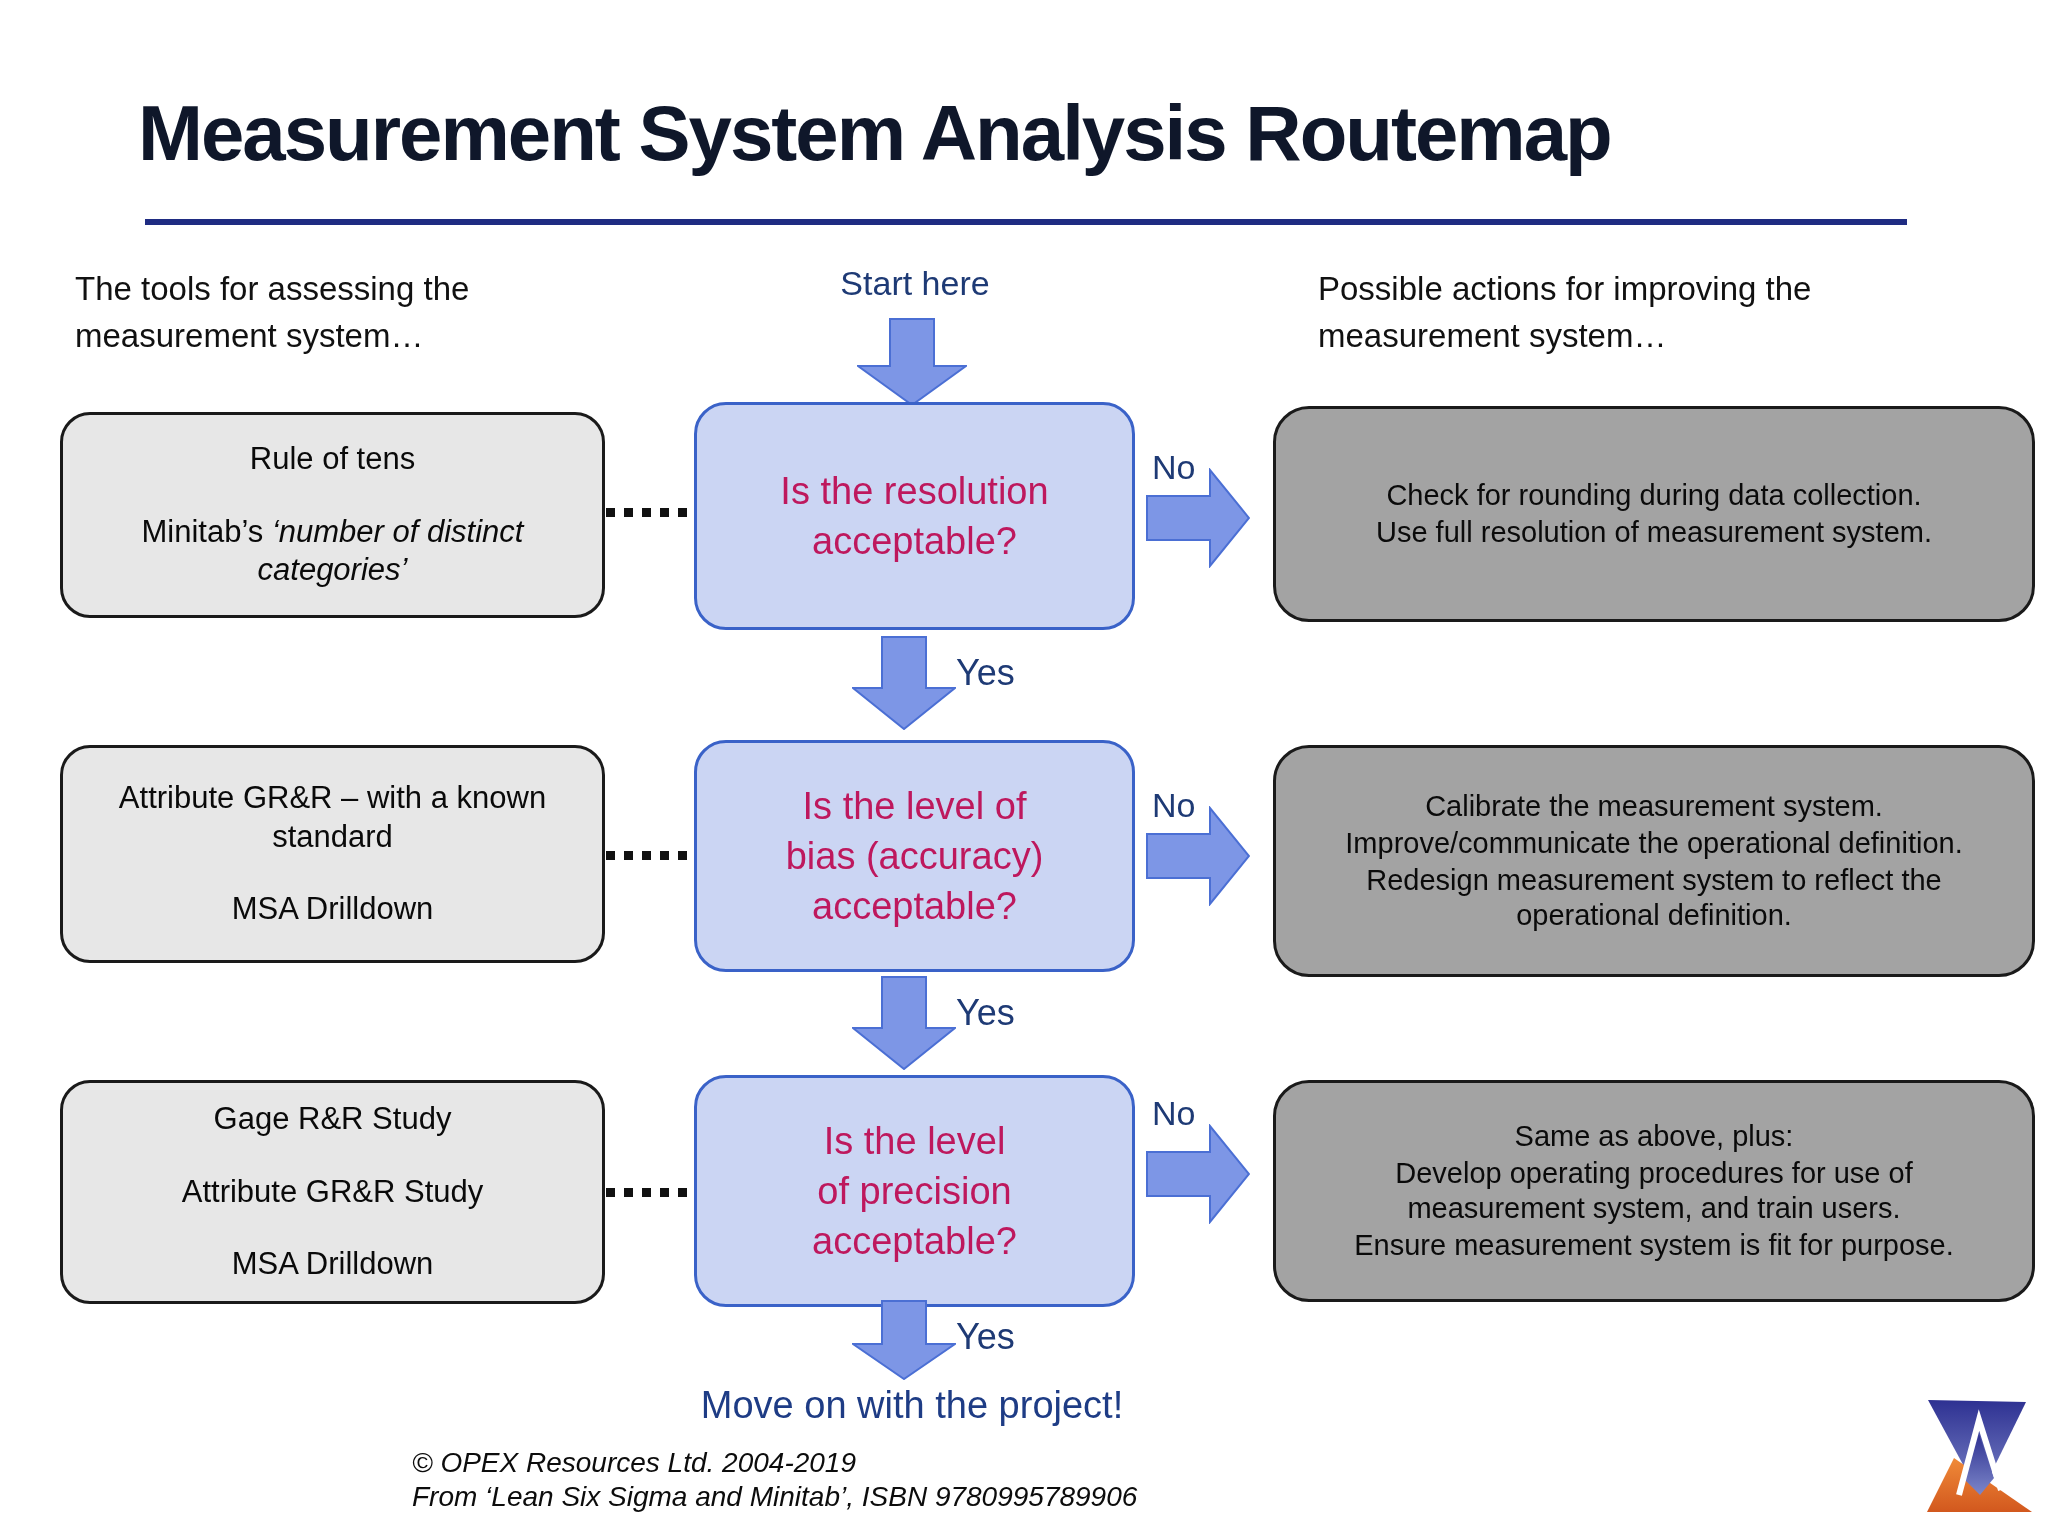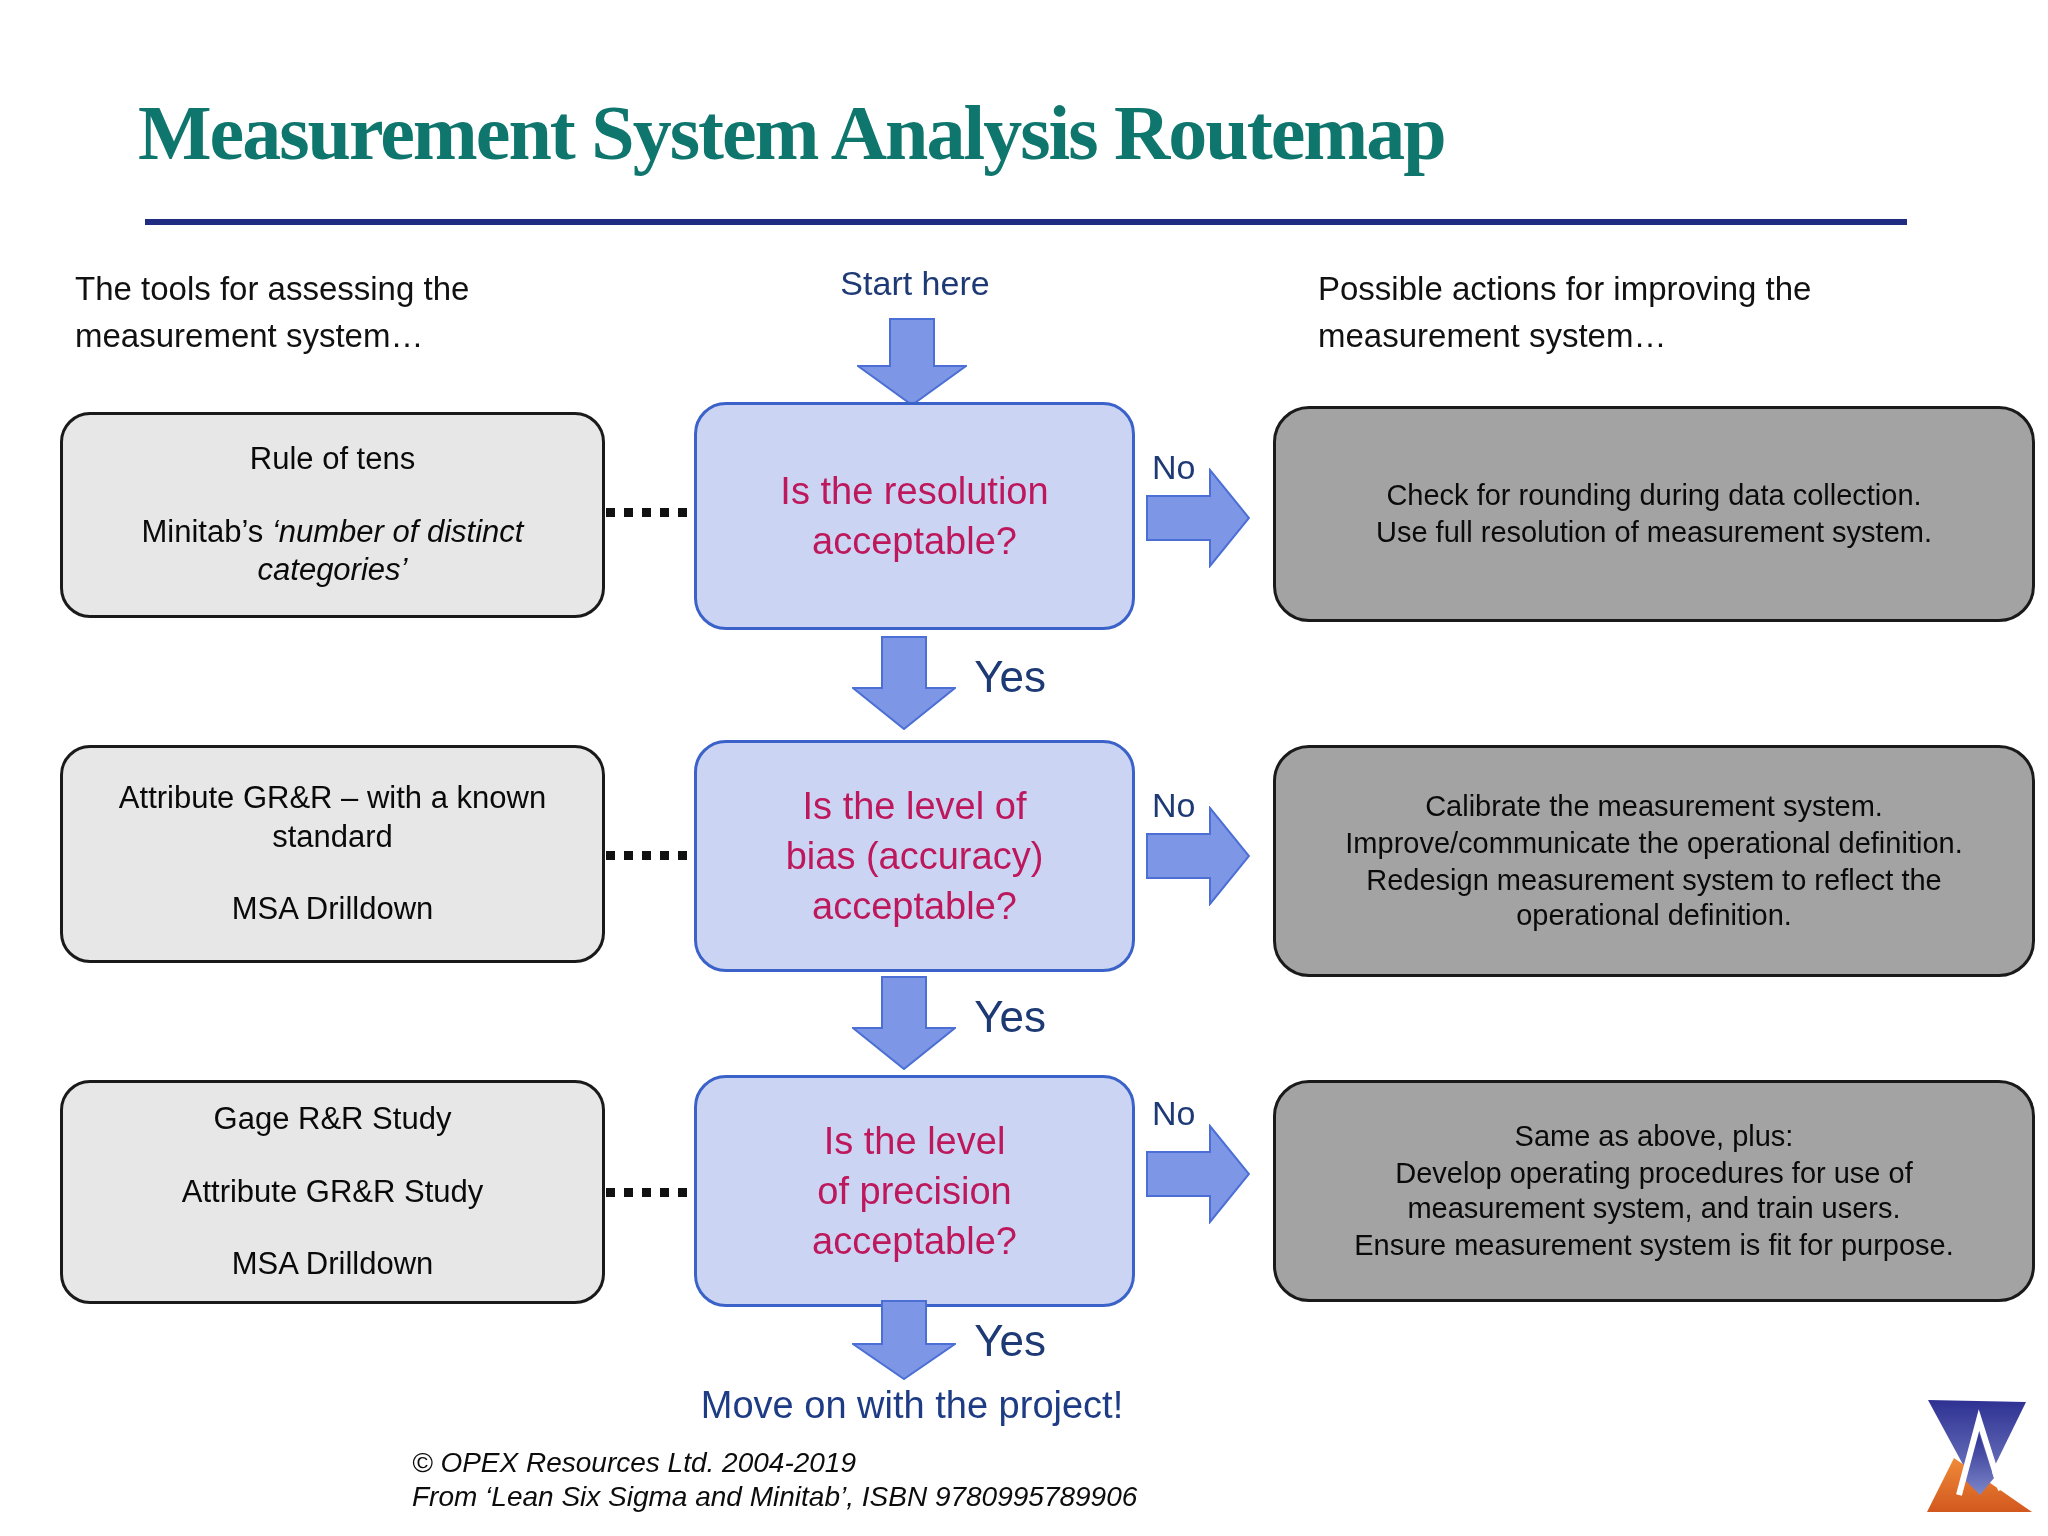--- a/index.html
+++ b/index.html
@@ -5,23 +5,22 @@
   html,body{margin:0;padding:0;}
   body{
     width:2048px;height:1536px;background:#ffffff;position:relative;overflow:hidden;
     font-family:"Liberation Sans",sans-serif;color:#0a0a0a;
   }
   .abs{position:absolute;}
 
   
   .title{
     left:138px;top:88px;width:1800px;
-    font-size:78px;font-weight:800;letter-spacing:-2px;color:#0f766e;
+    font-size:78px;font-weight:800;letter-spacing:-2px;color:#0f172a;
     white-space:nowrap;
-    font-family:Liberation Serif, serif;
   }
   .title-rule{left:145px;top:219px;width:1762px;height:6px;background:#1f2c82;}
 
   
   .col-hdr{font-size:33px;line-height:1.42;color:#111;}
   .hdr-left{left:75px;top:266px;width:540px;}
   .hdr-right{left:1318px;top:266px;width:660px;}
   .start-label{left:770px;top:264px;width:290px;text-align:center;
     font-size:34px;color:#1e3a75;}
 
@@ -57,21 +56,21 @@
   
   .dotted{
     left:606px;width:86px;height:9px;
     background:repeating-linear-gradient(90deg,#111 0 9px,transparent 9px 18px);
   }
   .d0{top:508px;} .d1{top:851px;} .d2{top:1188px;}
 
   
   .no-label{left:1152px;width:80px;font-size:34px;color:#1e3a75;}
   .n0{top:448px;} .n1{top:786px;} .n2{top:1094px;}
-  .yes-label{left:956px;width:90px;font-size:44px;color:#1e3a75;text-align:right;}
+  .yes-label{left:956px;width:90px;font-size:36px;color:#1e3a75;}
   .yl0{top:652px;} .yl1{top:992px;} .yl2{top:1316px;}
 
   
   .arr{display:block;}
   .a-start{left:857px;top:318px;}
   .no0{left:1146px;top:468px;} .no1{left:1146px;top:806px;} .no2{left:1146px;top:1124px;}
   .y0{left:852px;top:636px;} .y1{left:852px;top:976px;} .y2{left:852px;top:1300px;}
 
   
   .end-label{left:662px;top:1384px;width:500px;text-align:center;

